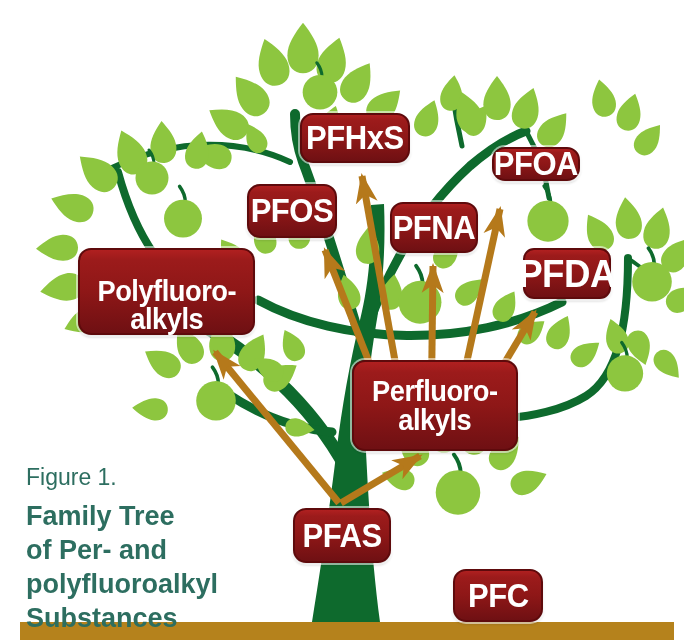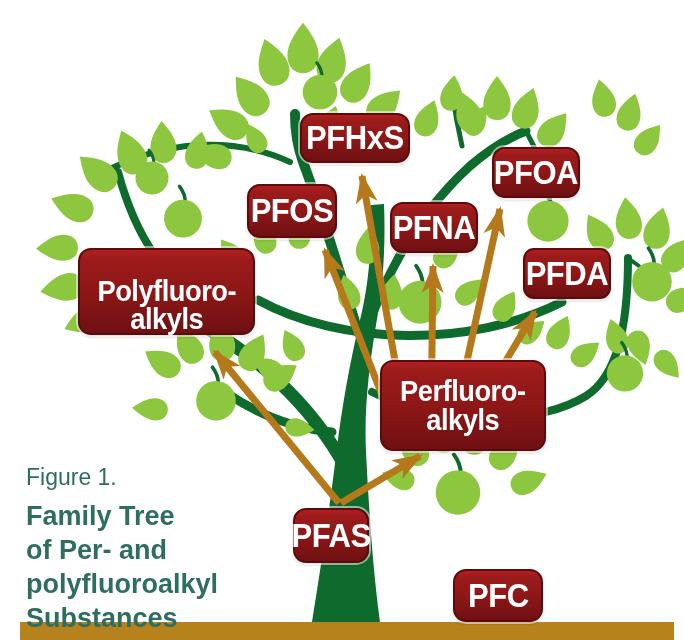--- a/index.html
+++ b/index.html
@@ -182,34 +182,34 @@
   </div>
 
   <div class="node" style="left:247px;top:184px;width:90px;height:54px;font-size:33px;">
     <span>PFOS</span>
   </div>
 
   <div class="node" style="left:390px;top:202px;width:88px;height:51px;font-size:33px;">
     <span>PFNA</span>
   </div>
 
-  <div class="node" style="left:492px;top:147px;width:88px;height:51px;font-size:33px;">
+  <div class="node" style="left:492px;top:147px;width:88px;height:34px;font-size:33px;">
     <span>PFOA</span>
   </div>
 
-  <div class="node" style="left:523px;top:248px;width:88px;height:51px;font-size:33px;border-radius:11px;">
+  <div class="node" style="left:523px;top:248px;width:88px;height:51px;font-size:39px;border-radius:11px;">
     <span>PFDA</span>
   </div>
 
-  <div class="node" style="left:352px;top:360px;width:166px;height:91px;font-size:29px;margin-left:28px;">
+  <div class="node" style="left:352px;top:360px;width:166px;height:91px;font-size:29px;">
     <span>Perfluoro-</span>
     <span>alkyls</span>
   </div>
 
-  <div class="node" style="left:293px;top:508px;width:76px;height:55px;font-size:33px;">
+  <div class="node" style="left:293px;top:508px;width:98px;height:55px;font-size:33px;">
     <span>PFAS</span>
   </div>
 
   <div class="node" style="left:453px;top:569px;width:90px;height:53px;font-size:33px;text-align:center;">
     <span>PFC</span>
   </div>
 
   <div class="caption">
     <p class="fig">Figure 1.</p>
     <p class="title">

